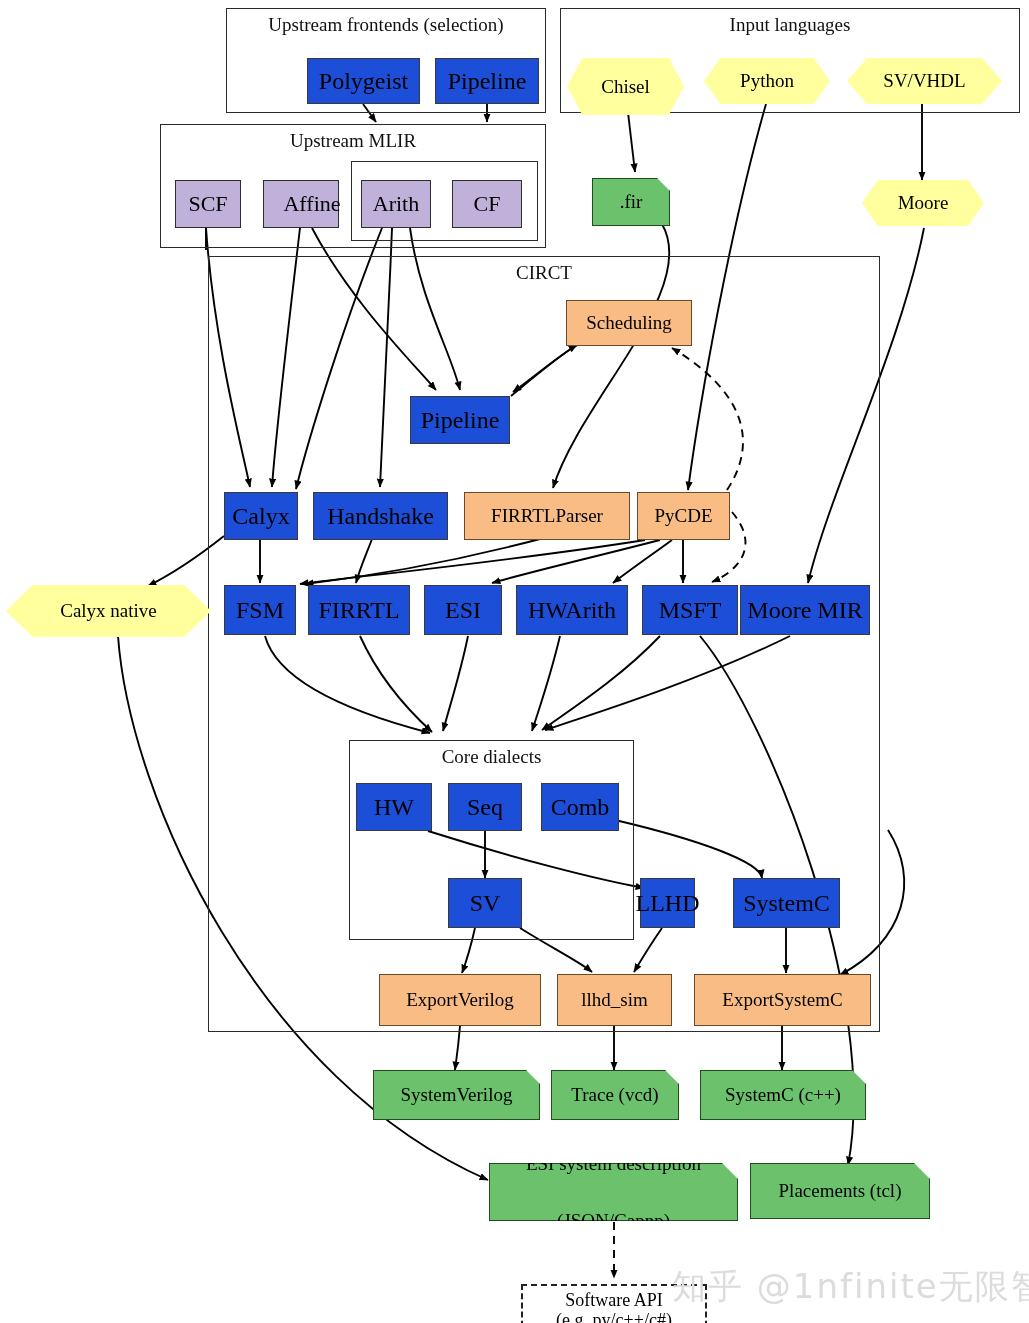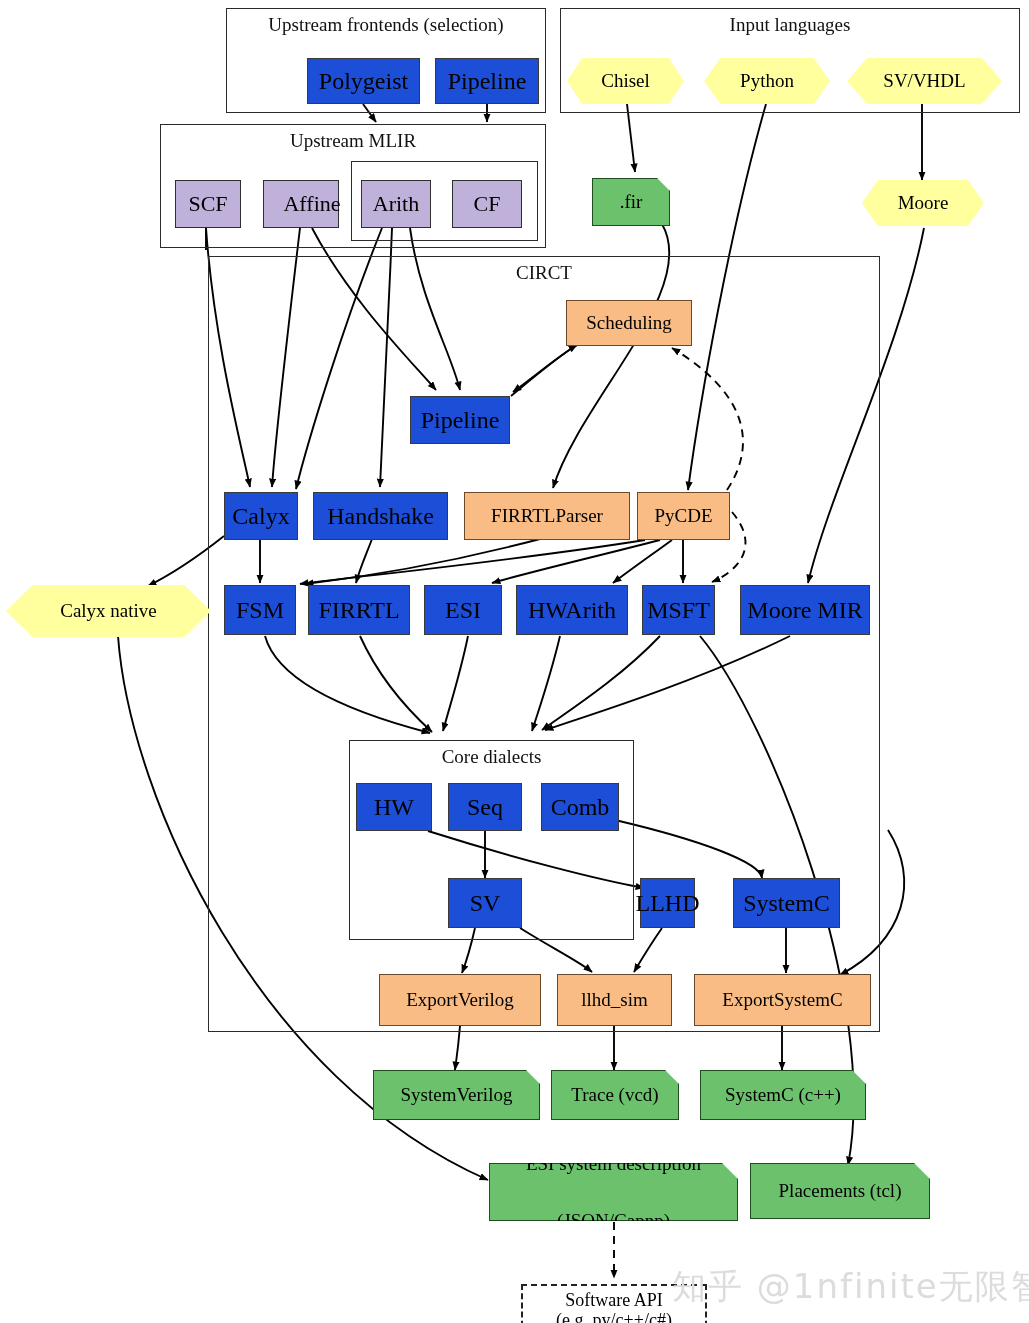--- a/index.html
+++ b/index.html
@@ -152,21 +152,21 @@
     <div class="ctitle">Core dialects</div>
   </div>
 
   <div class="node box" style="left:307px;top:58px;width:113px;height:46px;">
     <span>Polygeist</span>
   </div>
   <div class="node box" style="left:435px;top:58px;width:104px;height:46px;">
     <span>Pipeline</span>
   </div>
 
-  <div class="node oct" style="left:567px;top:58px;width:117px;height:46px;">
+  <div class="node oct" style="left:567px;top:58px;width:117px;height:57px;">
     <span>Chisel</span>
   </div>
   <div class="node oct" style="left:704px;top:58px;width:126px;height:46px;">
     <span>Python</span>
   </div>
   <div class="node oct" style="left:847px;top:58px;width:155px;height:46px;">
     <span>SV/VHDL</span>
   </div>
 
   <div class="node purple" style="left:175px;top:180px;width:66px;height:48px;">
@@ -222,21 +222,21 @@
   </div>
   <div class="node box" style="left:308px;top:585px;width:102px;height:50px;">
     <span>FIRRTL</span>
   </div>
   <div class="node box" style="left:424px;top:585px;width:78px;height:50px;">
     <span>ESI</span>
   </div>
   <div class="node box" style="left:516px;top:585px;width:112px;height:50px;">
     <span>HWArith</span>
   </div>
-  <div class="node box" style="left:642px;top:585px;width:73px;height:50px;">
+  <div class="node box" style="left:642px;top:585px;width:96px;height:50px;">
     <span>MSFT</span>
   </div>
   <div class="node box" style="left:740px;top:585px;width:130px;height:50px;">
     <span>Moore MIR</span>
   </div>
 
   <div class="node box" style="left:356px;top:783px;width:76px;height:48px;">
     <span>HW</span>
   </div>
   <div class="node box" style="left:448px;top:783px;width:74px;height:48px;">

